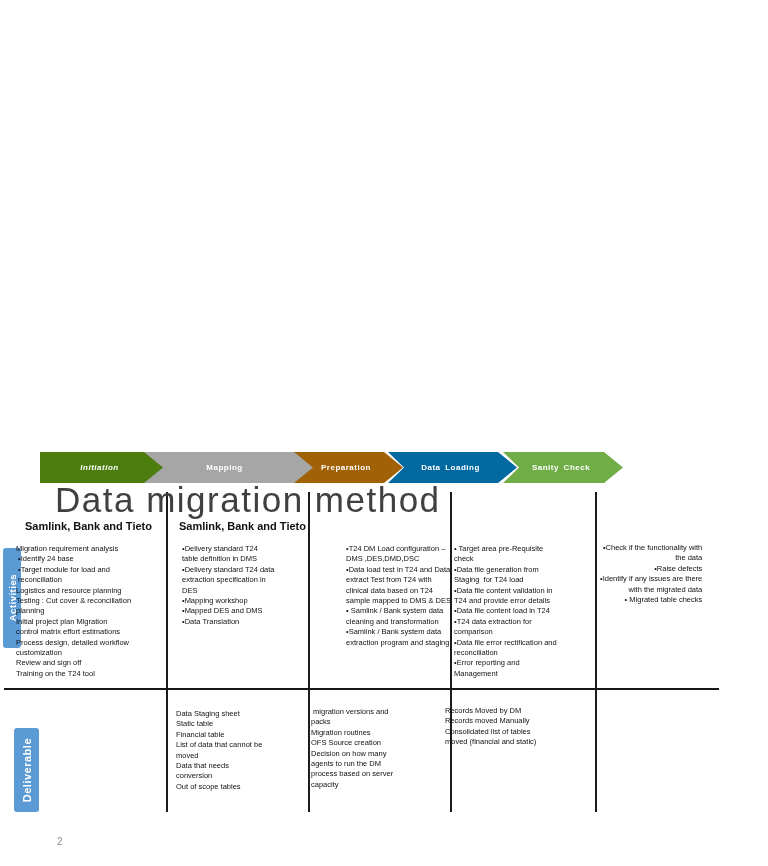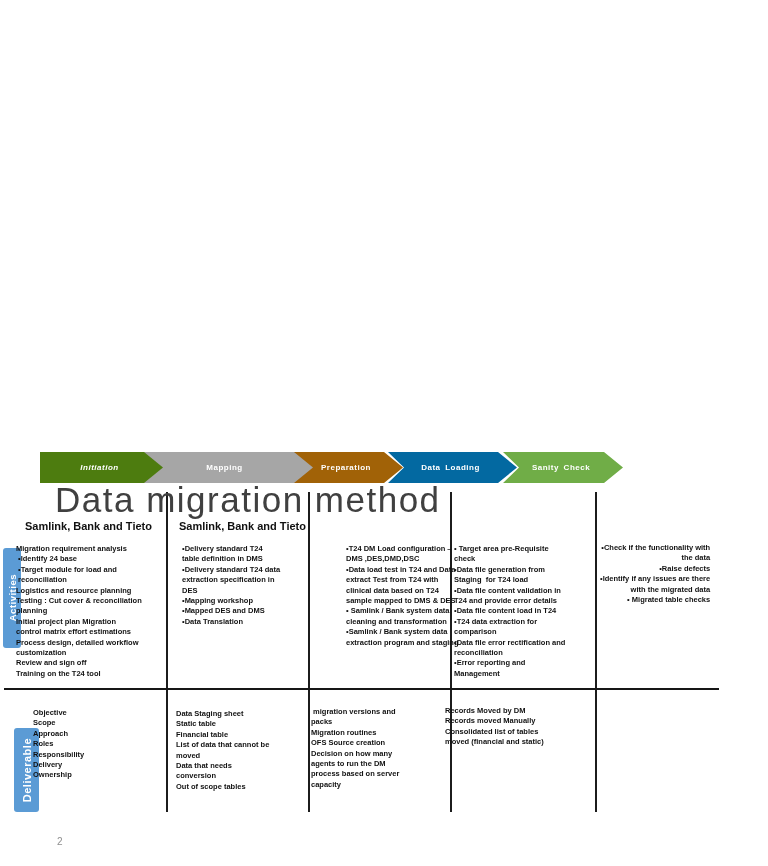--- a/index.html
+++ b/index.html
@@ -33,21 +33,21 @@
     color:#ffffff;font-weight:700;
   }
   .rowlabel span{writing-mode:vertical-rl;transform:rotate(180deg);letter-spacing:.5px;}
   .rowlabel.act{left:3px;top:548px;width:18px;height:100px;font-size:9.5px;}
   .rowlabel.del{left:14px;top:728px;width:25px;height:84px;font-size:11px;}
   
   .hdr{
     position:absolute;font-size:11px;font-weight:700;color:#111;white-space:pre;z-index:3;
   }
   .cell{
-    position:absolute;font-size:7.5px;font-weight:700;color:#111;
+    position:absolute;font-size:7.5px;font-weight:400;color:#111;
     line-height:10.4px;white-space:pre;z-index:3;
   }
   .pagenum{position:absolute;left:57px;top:836px;font-size:10px;color:#8f8f8f;}
 </style>
 </head>
 <body>
 
 <div id="stage">
 
   <div>
@@ -130,27 +130,20 @@
 reconciliation
 •Error reporting and
 Management</div>
   <div class="cell" style="left:600px;top:543px;text-align:right;">•Check if the functionality with
 the data
 •Raise defects
 •Identify if any issues are there
 with the migrated data
 • Migrated table checks</div>
 
-  <div class="cell" style="left:33px;top:708px;">Objective
-Scope
-Approach
-Roles
-Responsibility
-Delivery
-Ownership</div>
   <div class="cell" style="left:176px;top:709px;">Data Staging sheet
 Static table
 Financial table
 List of data that cannot be
 moved
 Data that needs
 conversion
 Out of scope tables</div>
   <div class="cell" style="left:311px;top:707px;"> migration versions and
 packs

